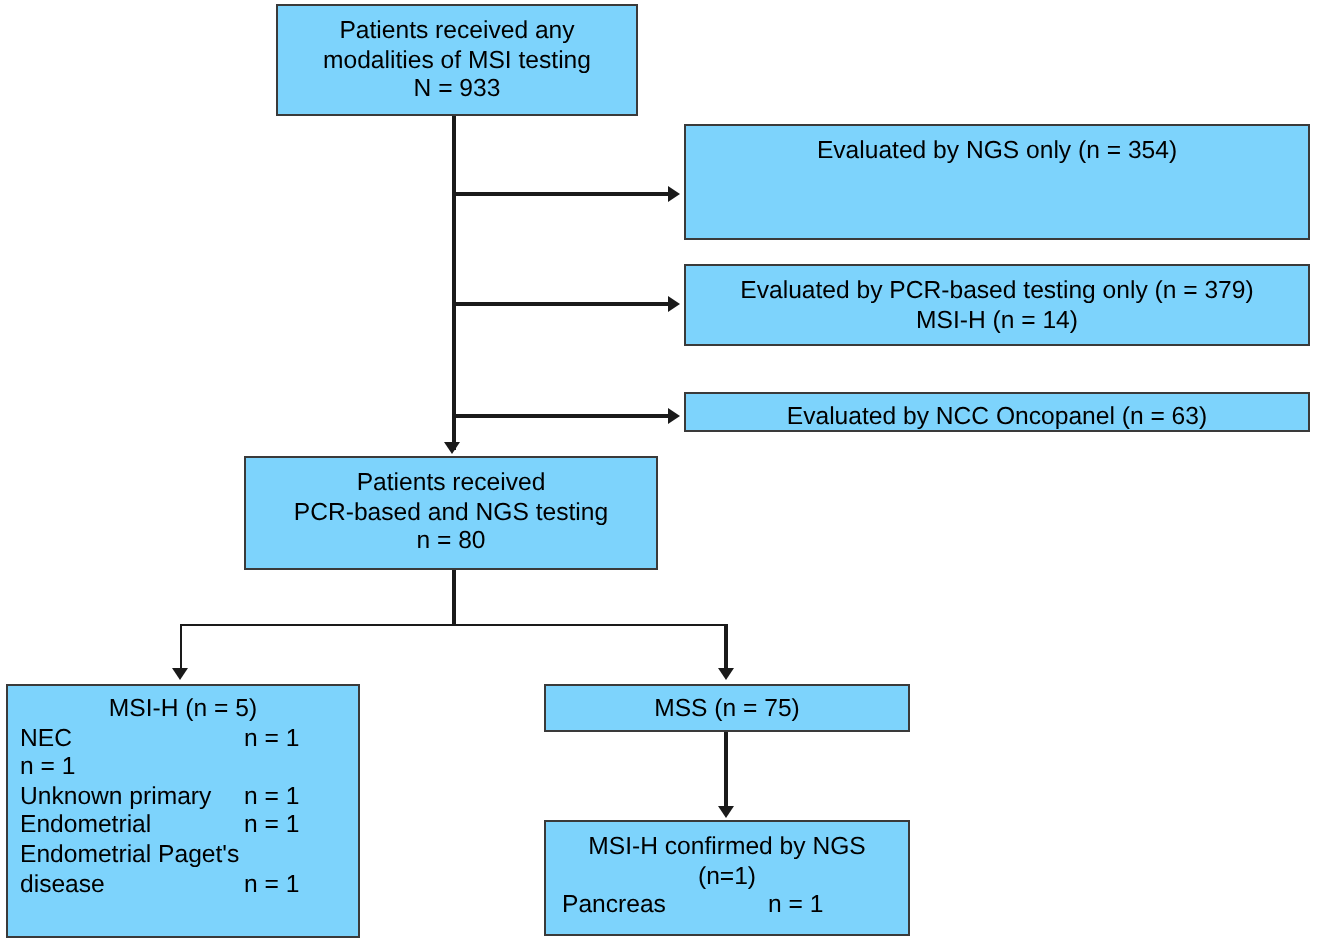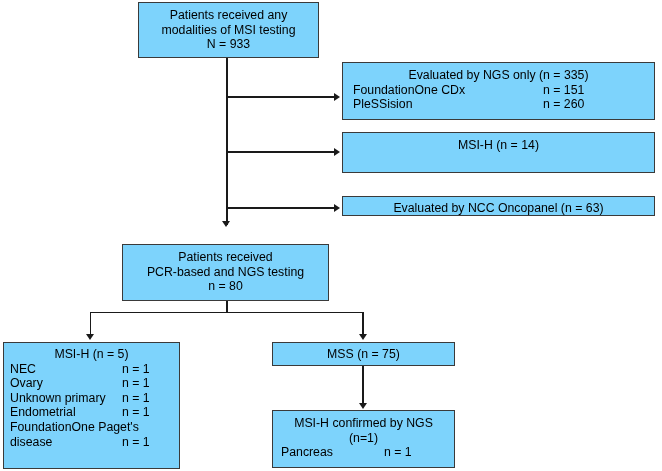--- a/index.html
+++ b/index.html
@@ -100,68 +100,58 @@
   <div class="vline" style="left:362px; top:366px; height:40px;"></div>
   <div class="arrow-down" style="left:358.5px; top:403px;"></div>
 
   <div class="node pad-c" style="left:138px; top:2px; width:181px; height:56px;">
     <div class="ctr">Patients received any</div>
     <div class="ctr">modalities of MSI testing</div>
     <div class="ctr">N = 933</div>
   </div>
 
   <div class="node" style="left:342px; top:62px; width:313px; height:58px; padding:5px 10px 4px 10px;">
-    <div class="ctr">Evaluated by NGS only (n = 335)</div>
-    <div class="rowlist">
-      <div class="row">
-        <span class="lab" style="width:190px;">FoundationOne CDx</span>
-        <span class="val">n = 151</span>
-      </div>
-      <div class="row">
-        <span class="lab" style="width:190px;">PleSSision</span>
-        <span class="val">n = 260</span>
-      </div>
-    </div>
+    <div class="ctr">Evaluated by NGS only (n = 354)</div>
   </div>
 
   <div class="node" style="left:342px; top:132px; width:313px; height:41px; padding:5px 8px 4px 8px;">
+    <div class="ctr">Evaluated by PCR-based testing only (n = 379)</div>
     <div class="ctr">MSI-H (n = 14)</div>
   </div>
 
   <div class="node" style="left:342px; top:196px; width:313px; height:20px; padding:4px 8px 4px 8px;">
     <div class="ctr">Evaluated by NCC Oncopanel (n = 63)</div>
   </div>
 
-  <div class="node pad-c" style="left:122px; top:228px; width:207px; height:57px;margin-top:16px;">
+  <div class="node pad-c" style="left:122px; top:228px; width:207px; height:57px;">
     <div class="ctr">Patients received</div>
     <div class="ctr">PCR-based and NGS testing</div>
     <div class="ctr">n = 80</div>
   </div>
 
   <div class="node" style="left:3px; top:342px; width:177px; height:127px; padding:4px 6px 0 6px;">
     <div class="ctr">MSI-H (n = 5)</div>
     <div class="rowlist">
       <div class="row">
         <span class="lab" style="width:112px;">NEC</span>
         <span class="val">n = 1</span>
       </div>
       <div class="row">
-        <span class="lab" style="width:112px;">Ovary</span>
         <span class="val">n = 1</span>
       </div>
       <div class="row">
         <span class="lab" style="width:112px;">Unknown primary</span>
         <span class="val">n = 1</span>
       </div>
       <div class="row">
         <span class="lab" style="width:112px;">Endometrial</span>
         <span class="val">n = 1</span>
       </div>
       <div class="row">
-        <span class="lab" style="width:112px;">FoundationOne Paget's</span>
+        <span class="lab" style="width:112px;">Endometrial Paget's</span>
         <span class="val"></span>
       </div>
       <div class="row">
         <span class="lab" style="width:112px;">disease</span>
         <span class="val">n = 1</span>
       </div>
     </div>
   </div>
 
   <div class="node" style="left:272px; top:342px; width:183px; height:24px; padding:4px 8px 4px 8px;">

